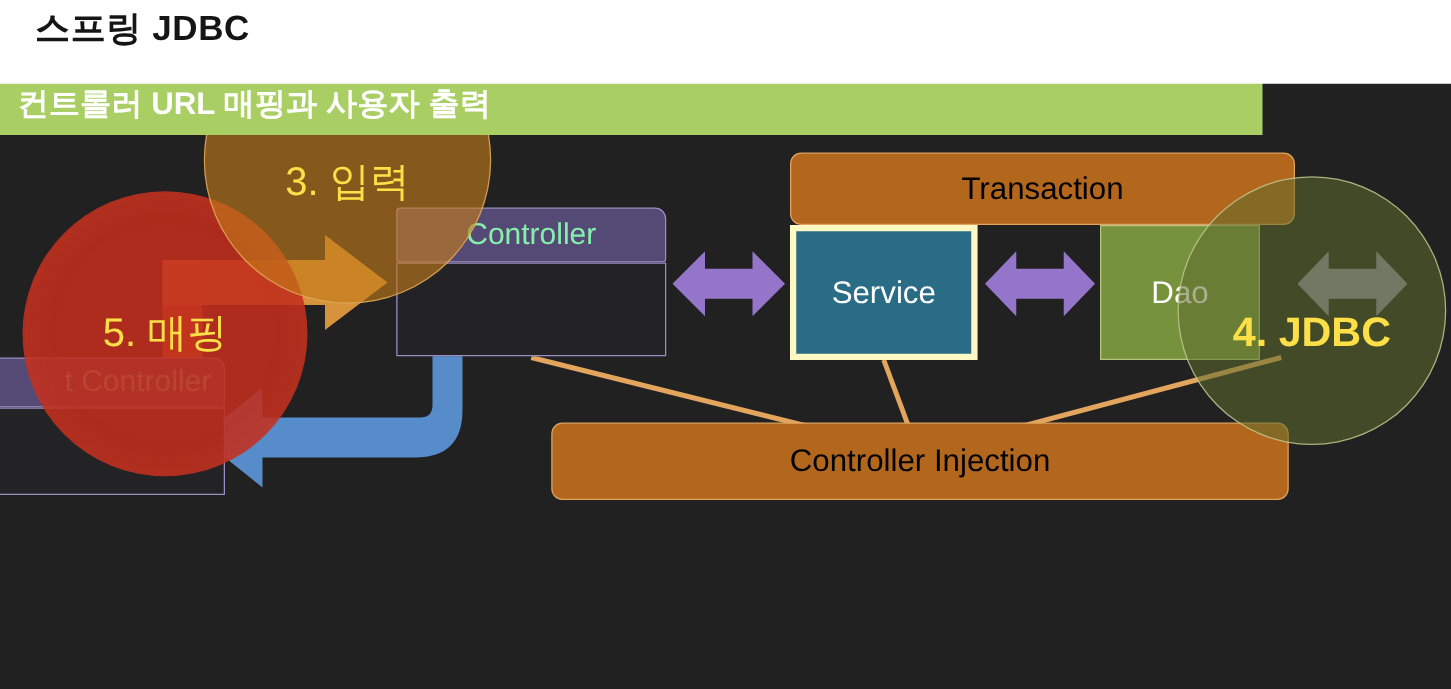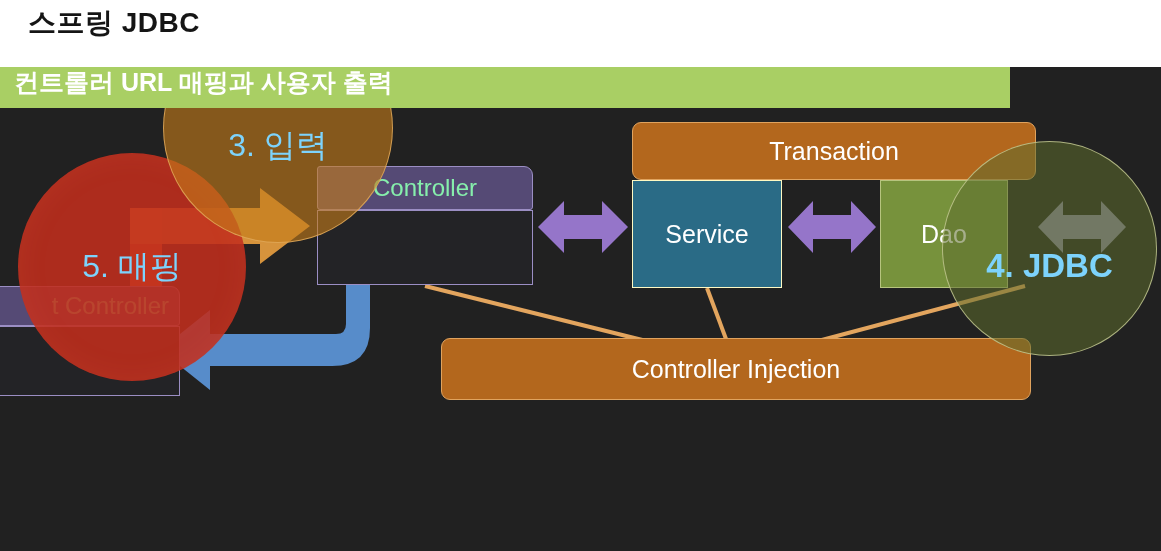--- a/index.html
+++ b/index.html
@@ -53,34 +53,34 @@
   }
 
   .solid-box {
     position: absolute; display: flex; align-items: center; justify-content: center;
     color: #ffffff; font-size: 25px; white-space: nowrap;
   }
 
   .bar-box {
     position: absolute; display: flex; align-items: center; justify-content: center;
     background: #b3671d; border: 1px solid #e0a35e; border-radius: 9px;
-    color: #ffffff; font-size: 25px; white-space: nowrap;
+    color: #000000; font-size: 25px; white-space: nowrap;
   }
 
   
   .dbl-arrow { position: absolute; }
 
   
   #connectors { position: absolute; left: 0; top: 0; width: 1161px; height: 443px; pointer-events: none; }
 
   
   .anno {
     position: absolute; border-radius: 50%;
     display: flex; align-items: center; justify-content: center;
-    color: #7dd3fc; white-space: nowrap; text-align: center;
+    color: #fde047; white-space: nowrap; text-align: center;
   }
   .anno .anno-label { position: relative; }
 
   #anno-mapping {
     background: rgba(192,46,29,0.88);
     box-shadow: inset 0 0 30px rgba(255,120,90,0.10);
   }
   #anno-input {
     background: rgba(196,122,26,0.62);
     border: 1px solid rgba(226,170,90,0.85);
@@ -136,21 +136,21 @@
     <div class="ctrl-body" style="left:317px; top:102px; width:216px; height:75px;"></div>
 
     <svg class="dbl-arrow" style="left:538px; top:85px; width:90px; height:68px;" viewBox="0 0 90 68">
       <path d="M 0 34 L 26 8 L 26 22 L 64 22 L 64 8 L 90 34 L 64 60 L 64 46 L 26 46 L 26 60 Z" fill="#9575c9"></path>
     </svg>
 
     <div class="bar-box" style="left:632px; top:14px; width:404px; height:58px;">
       <span>Transaction</span>
     </div>
 
-    <div class="solid-box" style="left:632px; top:72px; width:150px; height:108px; background:#2a6b86; border:1px solid #fef9c3;">
+    <div class="solid-box" style="left:632px; top:72px; width:150px; height:108px; background:#2a6b86; border:5px solid #fef9c3;">
       <span>Service</span>
     </div>
 
     <svg class="dbl-arrow" style="left:788px; top:85px; width:88px; height:68px;" viewBox="0 0 88 68">
       <path d="M 0 34 L 25 8 L 25 22 L 63 22 L 63 8 L 88 34 L 63 60 L 63 46 L 25 46 L 25 60 Z" fill="#9575c9"></path>
     </svg>
 
     <div class="solid-box" style="left:880px; top:72px; width:128px; height:108px; background:#77923c; border:1px solid #b6c47e;">
       <span>Dao</span>
     </div>

